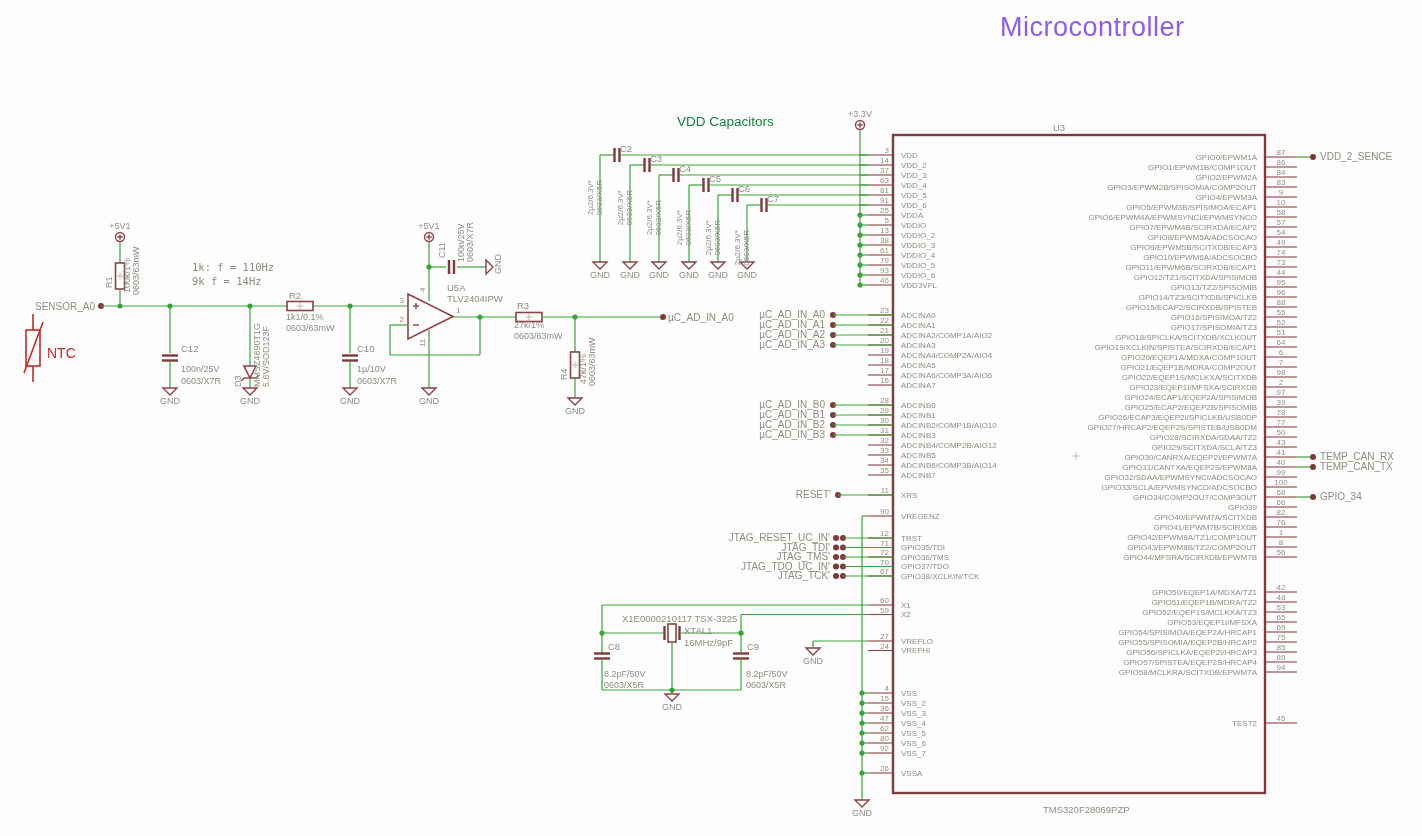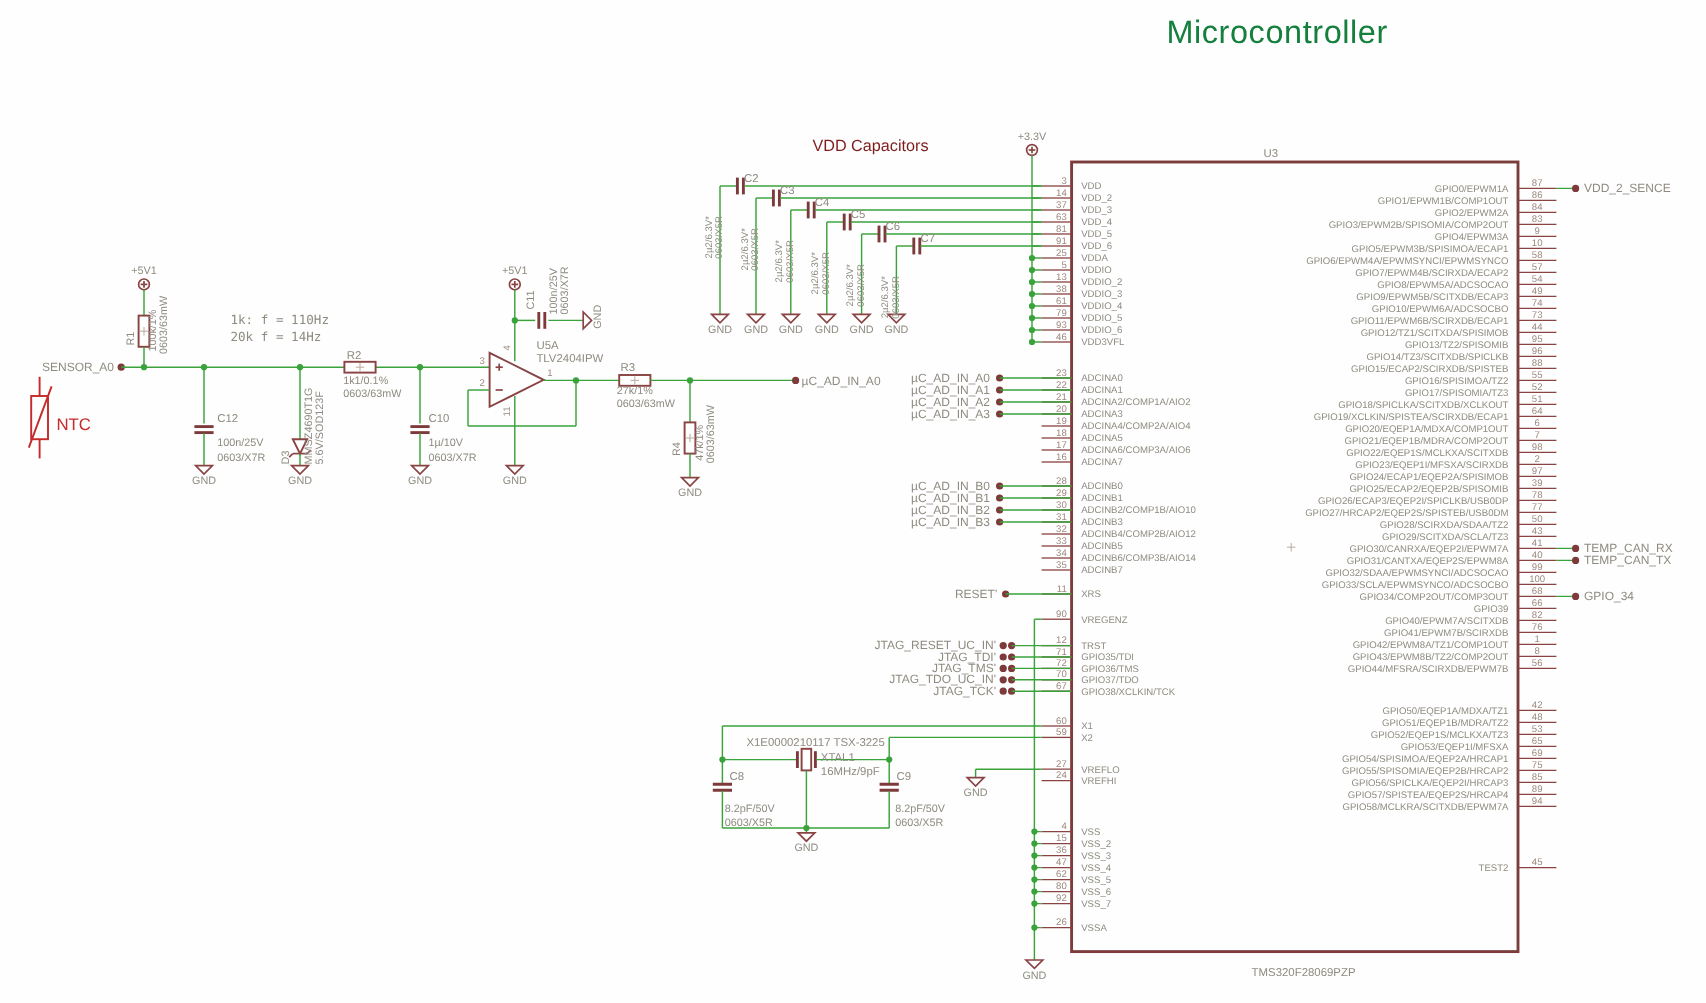--- a/index.html
+++ b/index.html
@@ -1,21 +1,21 @@
 <!DOCTYPE html>
 <html><head>
 <meta charset="utf-8">
 <style>
   html,body{margin:0;padding:0;background:#fff}
   #stage{position:relative;width:1422px;height:836px;background:#fefefe;overflow:hidden;
          font-family:"Liberation Sans",sans-serif}
   #schematic{position:absolute;left:0;top:0}
   .overlay{position:absolute;white-space:pre-line}
-  #title{left:972px;top:12px;font-size:27px;color:#15803d;letter-spacing:.5px}
-  #vddcaps-heading{left:677px;top:114px;font-size:13.5px;color:#7f1d1d}
+  #title{left:1000px;top:12px;font-size:27px;color:#8b5cf6;letter-spacing:.5px}
+  #vddcaps-heading{left:677px;top:114px;font-size:13.5px;color:#15803d}
   #freq-note{left:192px;top:260px;font-size:10.5px;line-height:14px;color:#8f8b80;
              font-family:"DejaVu Sans Mono",monospace}
   #fault-note{left:481px;top:445px;font-size:9.5px;line-height:11.4px;color:#908c82}
   
   .w{stroke:#3aa23a;stroke-width:1.2;fill:none}
   .p{stroke:#8a4343;stroke-width:1.1;fill:none}
   .p2{stroke:#8a4343;stroke-width:1.4;fill:none}
   .sym{stroke:#8a4343;stroke-width:1.4;fill:none}
   .symw{stroke:#8a4343;stroke-width:1.6;fill:#fefefe}
   .chip{stroke:#7d3c3c;stroke-width:2.4;fill:none}
@@ -658,14 +658,14 @@
       <text x="575" y="413.5" class="t9" text-anchor="middle">GND</text>
       <text x="567" y="380" class="t9" transform="rotate(-90 567 380)">R4</text>
       <text x="586" y="384" class="t9" transform="rotate(-90 586 384)">47k/1%</text>
       <text x="595" y="386" class="t9" transform="rotate(-90 595 386)">0603/63mW</text>
       <circle cx="663" cy="317" r="3" class="nd"></circle>
       <text x="668" y="320.5" class="t10">µC_AD_IN_A0</text>
     </svg>
   <div id="title" class="overlay">Microcontroller</div>
   <div id="vddcaps-heading" class="overlay">VDD Capacitors</div>
   <div id="freq-note" class="overlay">1k:  f = 110Hz
-20k f = 14Hz</div>
+9k f = 14Hz</div>
 </div>
 
 </body></html>

